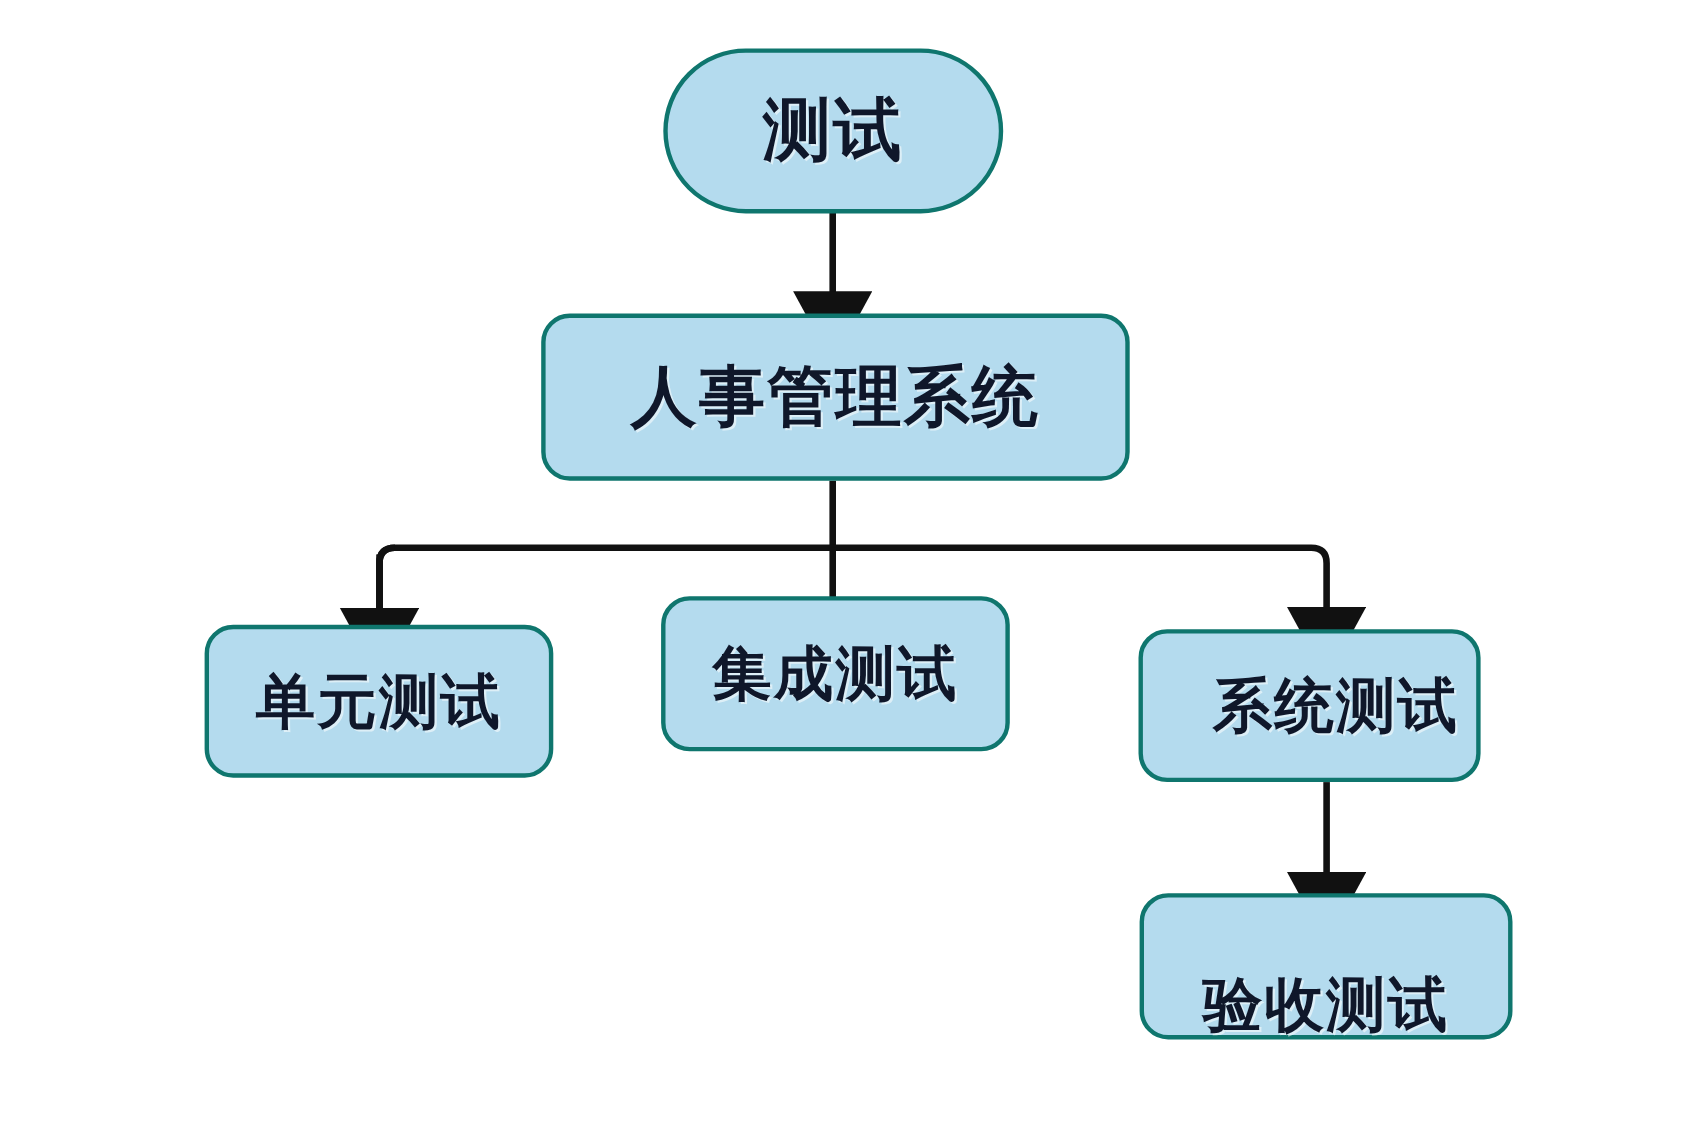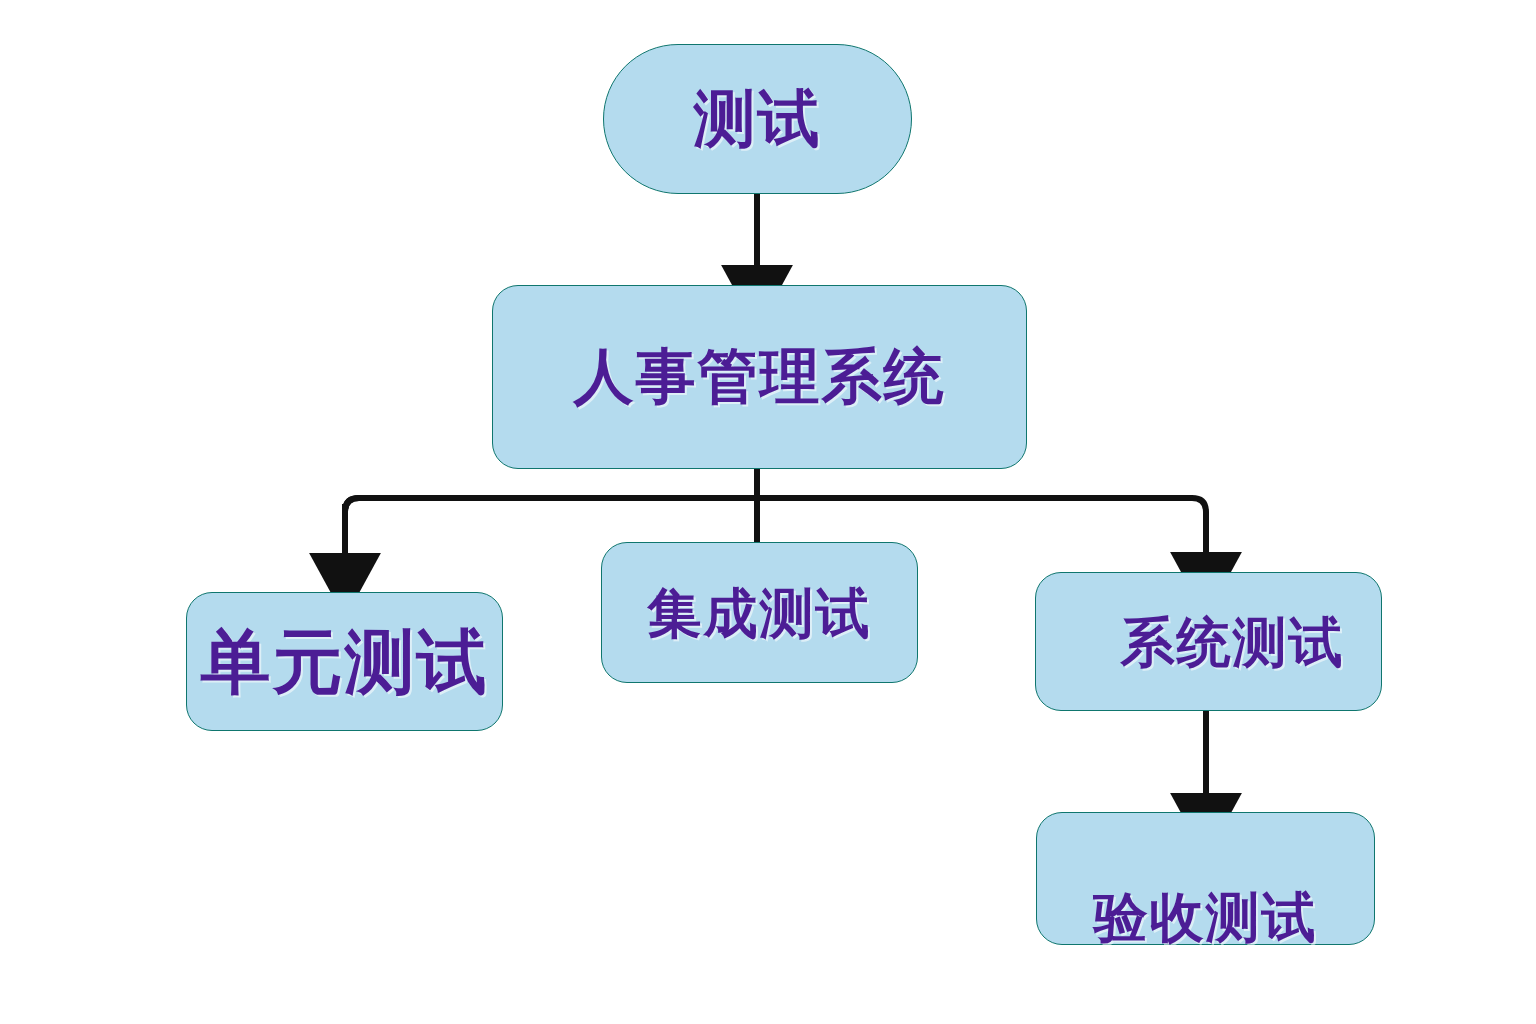--- a/index.html
+++ b/index.html
@@ -26,22 +26,22 @@
     height: 1024px;
     pointer-events: none;
   }
   .node {
     position: absolute;
     box-sizing: border-box;
     display: flex;
     align-items: center;
     justify-content: center;
     background: #b4dbee;
-    border: 1px solid #0f766e;
-    color: #4c1d95;
+    border: 4px solid #0f766e;
+    color: #0f172a;
     font-weight: 700;
     letter-spacing: 2px;
     white-space: nowrap;
     text-shadow: 2px 2px 0 rgba(255,255,255,0.55);
     z-index: 2;
   }
   .node.pill {
     border-radius: 999px;
   }
   .node.rounded {
@@ -87,33 +87,33 @@
 
     <g>
       <line x1="1206" y1="711" x2="1206" y2="806" stroke="#111111" stroke-width="6" marker-end="url(#arrow)"></line>
     </g>
   </svg>
 
   <div class="node pill" style="left:603px; top:44px; width:309px; height:150px; font-size:62px;">
     <span class="node-label">测试</span>
   </div>
 
-  <div class="node rounded" style="left:492px; top:285px; width:535px; height:184px; font-size:60px;">
+  <div class="node rounded" style="left:492px; top:285px; width:535px; height:152px; font-size:60px;">
     <span class="node-label">人事管理系统</span>
   </div>
 
-  <div class="node rounded" style="left:186px; top:592px; width:317px; height:139px; font-size:70px;">
+  <div class="node rounded" style="left:186px; top:568px; width:317px; height:139px; font-size:54px;">
     <span class="node-label">单元测试</span>
   </div>
 
   <div class="node rounded" style="left:601px; top:542px; width:317px; height:141px; font-size:54px;">
     <span class="node-label">集成测试</span>
   </div>
 
-  <div class="node rounded" style="left:1035px; top:572px; width:347px; height:139px; font-size:54px;padding-left:48px;">
+  <div class="node rounded" style="left:1035px; top:572px; width:311px; height:139px; font-size:54px;padding-left:48px;">
     <span class="node-label">系统测试</span>
   </div>
 
   <div class="node rounded" style="left:1036px; top:812px; width:339px; height:133px; font-size:54px;align-items:flex-end;">
     <span class="node-label">验收测试</span>
   </div>
 
 </div>
 
 </body></html>

